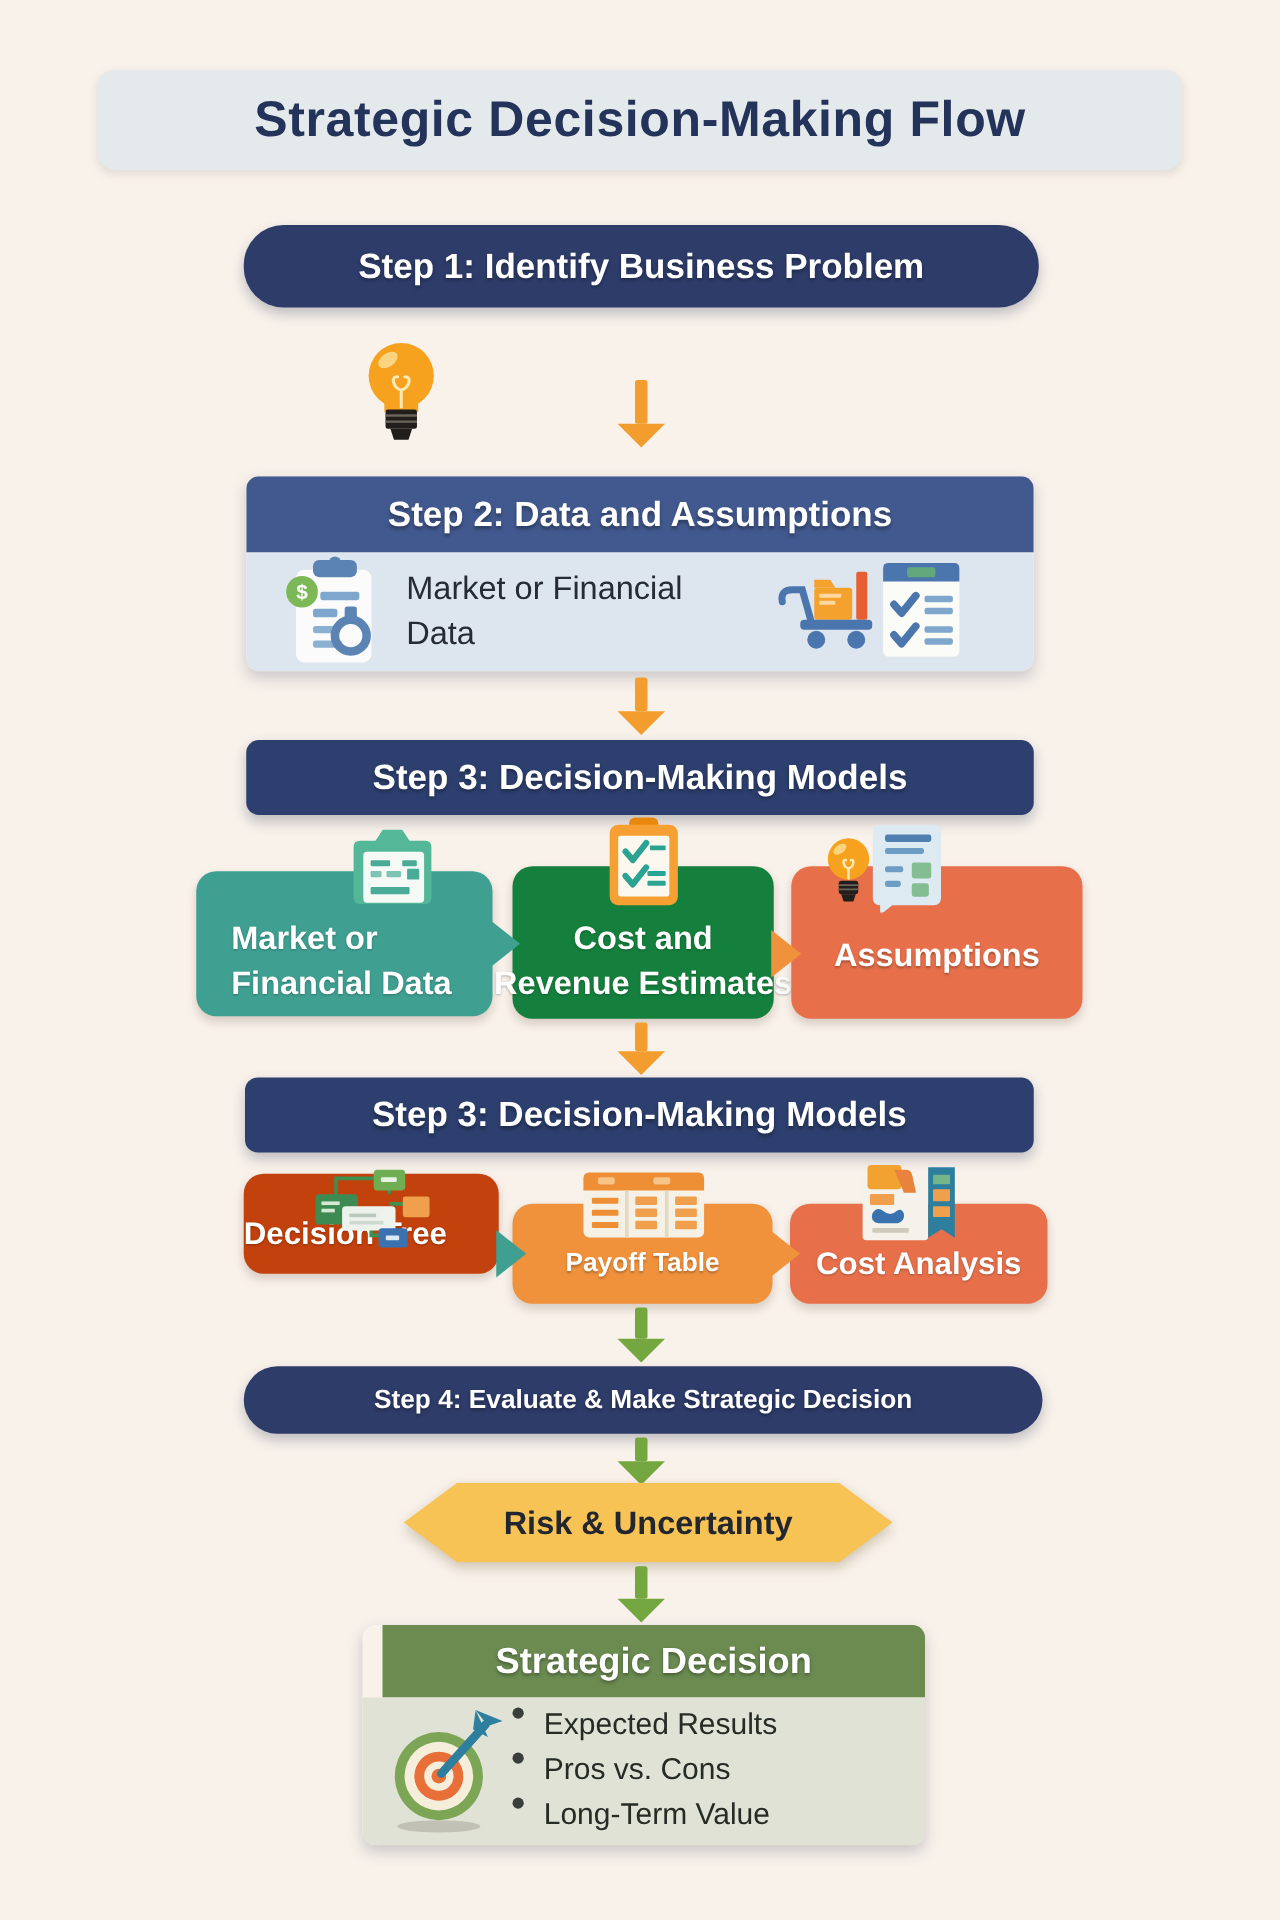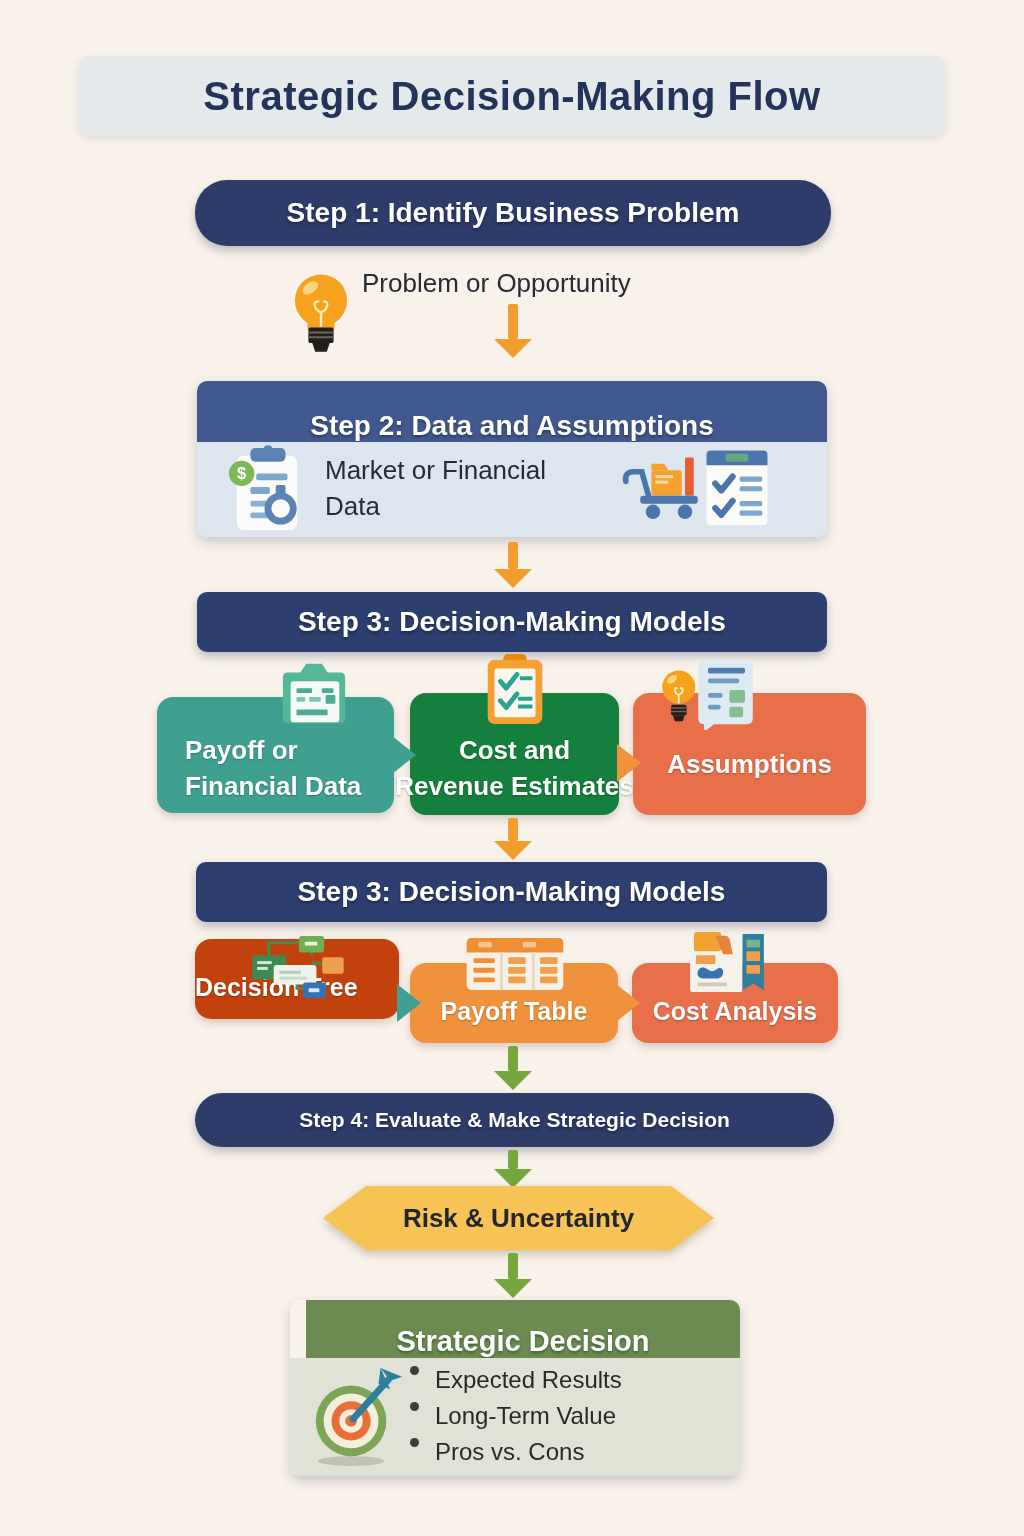--- a/index.html
+++ b/index.html
@@ -29,21 +29,21 @@
     text-shadow:0 2px 3px rgba(0,0,0,.35);
   }
   .banner.navy{background:#2e3c6a;border-radius:32px;}
   .banner.navy2{background:#2d3f6e;}
   
   .card{
     border-radius:10px;overflow:hidden;
     box-shadow:0 5px 12px rgba(40,50,80,.22);
   }
   .card .card-header{
-    display:flex;align-items:flex-end;justify-content:center;
+    display:flex;align-items:center;justify-content:center;
     color:#fff;font-weight:700;text-shadow:0 2px 3px rgba(0,0,0,.35);
   }
   .card .card-body{position:relative;}
   
   .flowbox{
     border-radius:16px;color:#fff;display:flex;flex-direction:column;
     box-shadow:0 4px 8px rgba(90,70,50,.22);
     text-shadow:0 1px 2px rgba(0,0,0,.28);
     font-weight:600;
   }
@@ -82,21 +82,20 @@
 
   <svg class="abs" style="left:292px;top:270px;" width="58" height="92" viewBox="0 0 60 92">
     <circle cx="30" cy="30" r="27" fill="#F6A21E"></circle>
     <rect x="16" y="48" width="28" height="12" fill="#F6A21E"></rect>
     <ellipse cx="19" cy="17" rx="9" ry="5.5" fill="#FCD37F" transform="rotate(-35 19 17)"></ellipse>
     <path d="M30 56 V42 M30 42 C23 40 21 30 27 31 M30 42 C37 40 39 30 33 31" stroke="#FFE9B4" stroke-width="2.5" fill="none" stroke-linecap="round"></path>
     <rect x="17" y="58" width="26" height="16" rx="2" fill="#221e1b"></rect>
     <path d="M17 63 h26 M17 68 h26" stroke="#6b645c" stroke-width="2"></path>
     <path d="M21 74 h18 l-3 9 h-12 z" fill="#221e1b"></path>
   </svg>
-  <div class="abs note-text" style="left:362px;top:268px;font-size:26px;">Problem or Opportunity</div>
 
   <div class="abs varrow" style="left:494px;top:304px;height:54px;--c:#f39d2e">
       <div class="stem"></div>
       <div class="head"></div>
     </div>
 
   <div class="abs card" style="left:197px;top:381px;width:630px;height:156px;">
     <div class="card-header" style="height:61px;background:#42598f;font-size:28px;">
       <span>Step 2: Data and Assumptions</span>
     </div>
@@ -147,21 +146,21 @@
       <div class="stem"></div>
       <div class="head"></div>
     </div>
 
   <div class="abs banner navy2" style="left:197px;top:592px;width:630px;height:60px;font-size:28px;">
     <span>Step 3: Decision-Making Models</span>
   </div>
 
   <div class="abs flowbox" style="left:157px;top:697px;width:237px;height:116px;background:#3fa092;
        align-items:flex-start;justify-content:center;padding-top:26px;box-sizing:border-box;padding-left:28px;font-size:26px;">
-    <div class="bl">Payoff or</div>
+    <div class="bl">Market or</div>
     <div class="bl">Financial Data</div>
   </div>
   <div class="abs flowbox" style="left:410px;top:693px;width:209px;height:122px;background:#15803d;
        align-items:center;justify-content:center;padding-top:28px;box-sizing:border-box;font-size:26px;">
     <div class="bl">Cost and</div>
     <div class="bl">Revenue Estimates</div>
   </div>
   <div class="abs flowbox" style="left:633px;top:693px;width:233px;height:122px;background:#e7704b;
        align-items:center;justify-content:center;padding-top:20px;box-sizing:border-box;font-size:26px;">
     <div class="bl">Assumptions</div>
@@ -213,21 +212,21 @@
 
   <div class="abs banner navy2" style="left:196px;top:862px;width:631px;height:60px;font-size:28px;">
     <span>Step 3: Decision-Making Models</span>
   </div>
 
   <div class="abs flowbox" style="left:195px;top:939px;width:204px;height:80px;background:#c2410c;
        justify-content:center;padding-top:16px;box-sizing:border-box;font-size:25px;">
     <div class="bl">Decision Tree</div>
   </div>
   <div class="abs flowbox" style="left:410px;top:963px;width:208px;height:80px;background:#f0923c;
-       align-items:center;justify-content:center;padding-top:16px;box-sizing:border-box;font-size:25px;">
+       align-items:center;justify-content:center;padding-top:16px;box-sizing:border-box;font-size:21px;">
     <div class="bl">Payoff Table</div>
   </div>
   <div class="abs flowbox" style="left:632px;top:963px;width:206px;height:80px;background:#e7704b;
        align-items:center;justify-content:center;padding-top:16px;box-sizing:border-box;font-size:25px;">
     <div class="bl">Cost Analysis</div>
   </div>
 
   <svg class="abs" style="left:247px;top:932px;" width="100" height="68" viewBox="0 0 100 70">
     <path d="M21 26 V11 H65 V24 M65 32 H78 M50 42 V58 H58" stroke="#3f8f4f" stroke-width="3" fill="none"></path>
     <rect x="52" y="4" width="26" height="17" rx="3" fill="#6fae53"></rect>
@@ -316,23 +315,23 @@
         <path d="M76 6 L98 15 L86 19 Z" fill="#2e7f9e"></path>
         <path d="M76 6 L86 28 L74 22 Z" fill="#2e7f9e"></path>
       </svg>
       <div class="abs" style="left:120px;top:8px;">
         <div class="bullet-row">
           <span class="bullet-dot"></span>
           <span class="bullet-text">Expected Results</span>
         </div>
         <div class="bullet-row">
           <span class="bullet-dot"></span>
-          <span class="bullet-text">Long-Term Value</span>
+          <span class="bullet-text">Pros vs. Cons</span>
         </div>
         <div class="bullet-row">
           <span class="bullet-dot"></span>
-          <span class="bullet-text">Pros vs. Cons</span>
+          <span class="bullet-text">Long-Term Value</span>
         </div>
       </div>
     </div>
   </div>
 
 </div>
 
 </body></html>

